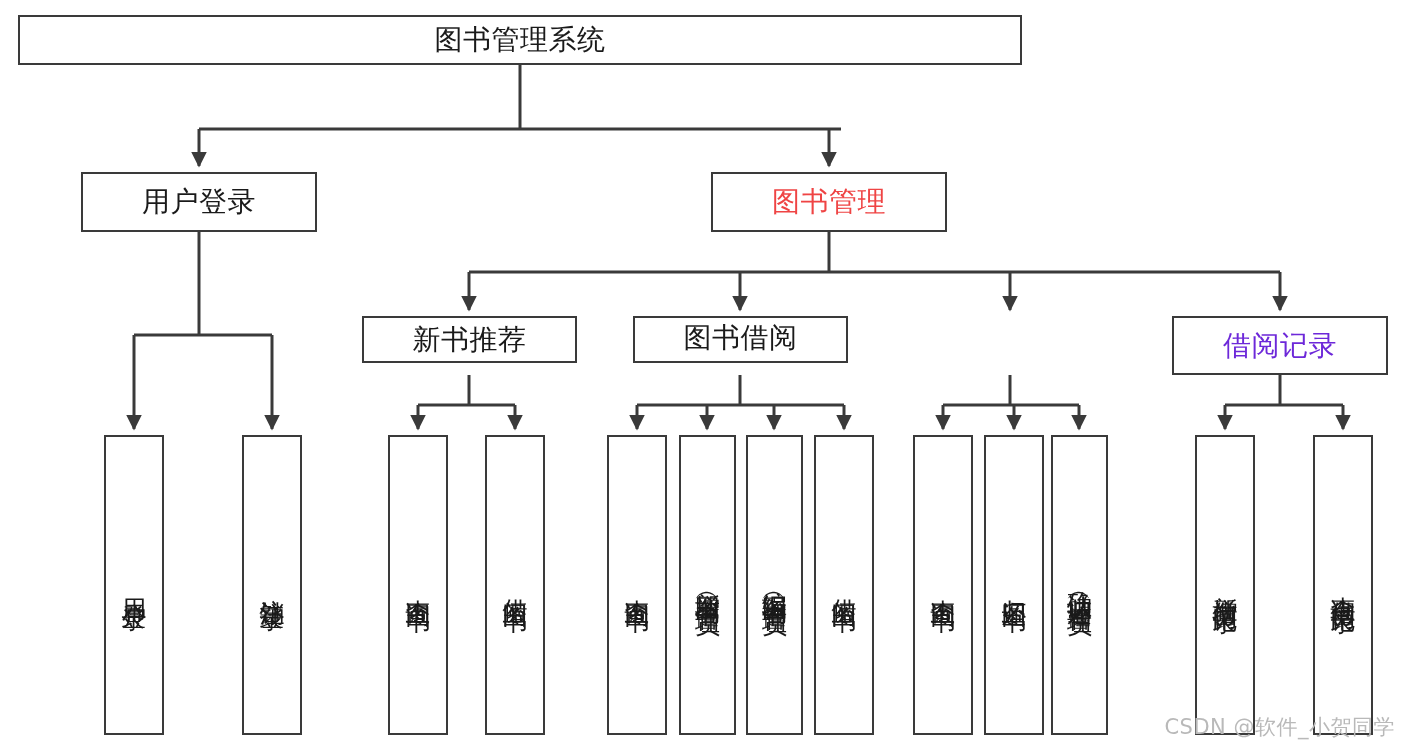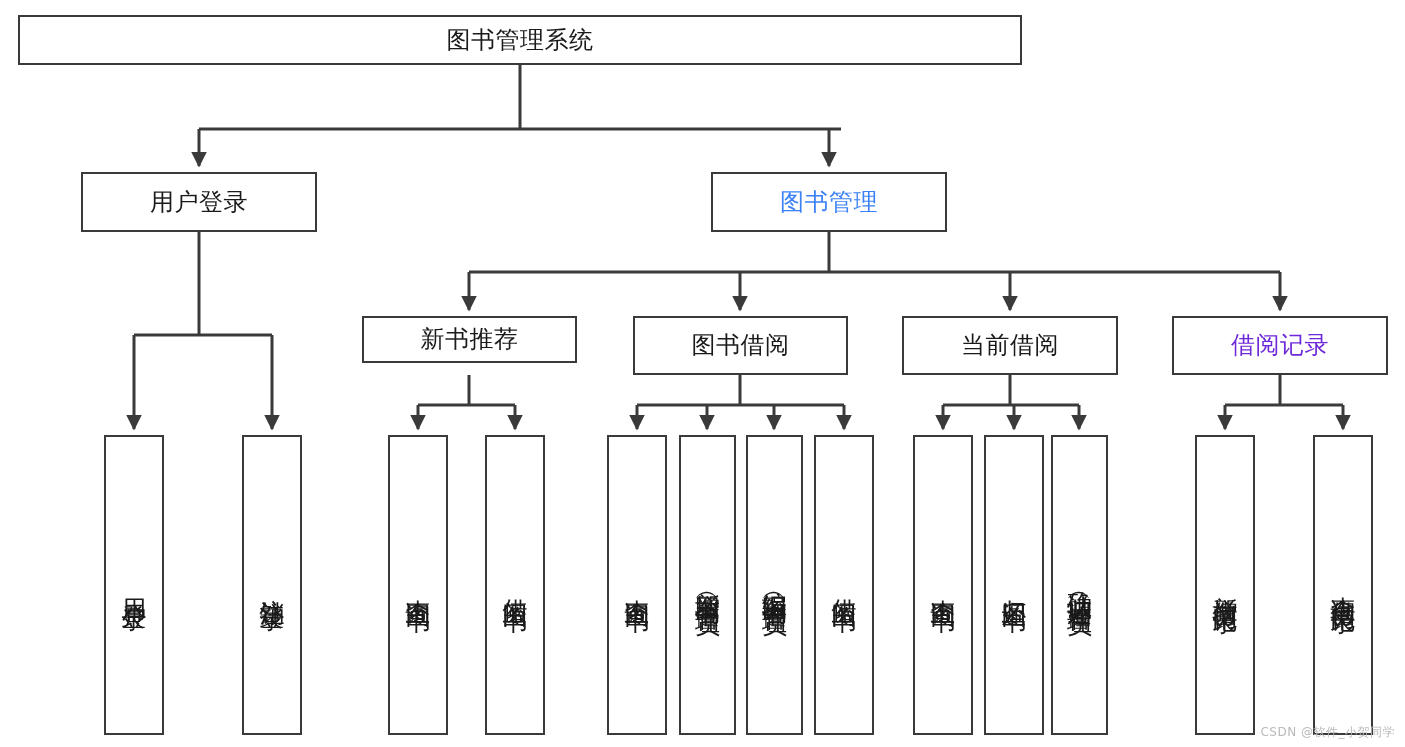--- a/index.html
+++ b/index.html
@@ -38,41 +38,41 @@
     justify-content: center;
     color: #1a1a1a;
   }
   .node .lbl {
     display: block;
     text-align: center;
     line-height: 1.18;
     white-space: pre;
   }
   .node.horiz .lbl {
-    font-size: 24px;
+    font-size: 28px;
     letter-spacing: 0.5px;
   }
   .node.vert {
     align-items: center;
     justify-content: center;
     padding: 6px 0;
   }
   .node.vert .lbl {
     writing-mode: vertical-rl;
     text-orientation: upright;
     font-size: 25px;
     letter-spacing: 3px;
     line-height: 1.0;
     max-height: 100%;
   }
   #watermark {
     position: absolute;
     right: 10px;
     bottom: 6px;
-    font-size: 12px;
+    font-size: 21px;
     color: #b9b9b9;
     letter-spacing: 0.5px;
     white-space: nowrap;
     user-select: none;
   }
 </style>
 </head>
 <body>
 
 <div id="canvas" style="background: rgb(255, 255, 255);">
@@ -127,32 +127,29 @@
     </g>
   </svg>
 
   <div class="node horiz" style="left: 18px; top: 15px; width: 1004px; height: 50px; border-color: rgb(58, 58, 58); background: rgb(255, 255, 255); color: rgb(26, 26, 26);">
     <span class="lbl">图书管理系统</span>
   </div>
 
   <div class="node horiz" style="left: 81px; top: 172px; width: 236px; height: 60px; border-color: rgb(58, 58, 58); background: rgb(255, 255, 255); color: rgb(26, 26, 26);">
     <span class="lbl">用户登录</span>
   </div>
-  <div class="node horiz" style="left: 711px; top: 172px; width: 236px; height: 60px; border-color: rgb(58, 58, 58); background: rgb(255, 255, 255); color: #3b82f6;">
+  <div class="node horiz" style="left: 711px; top: 172px; width: 236px; height: 60px; border-color: rgb(58, 58, 58); background: rgb(255, 255, 255); color: #ef4444;">
     <span class="lbl">图书管理</span>
   </div>
 
   <div class="node horiz" style="left: 362px; top: 316px; width: 215px; height: 47px; border-color: rgb(58, 58, 58); background: rgb(255, 255, 255); color: rgb(26, 26, 26);">
     <span class="lbl">新书推荐</span>
   </div>
-  <div class="node horiz" style="left: 633px; top: 316px; width: 215px; height: 59px; border-color: rgb(58, 58, 58); background: rgb(255, 255, 255); color: rgb(26, 26, 26);">
+  <div class="node horiz" style="left: 633px; top: 316px; width: 215px; height: 47px; border-color: rgb(58, 58, 58); background: rgb(255, 255, 255); color: rgb(26, 26, 26); font-family: Liberation Mono, monospace;">
     <span class="lbl">图书借阅</span>
-  </div>
-  <div class="node horiz" style="left: 902px; top: 316px; width: 216px; height: 59px; border-color: rgb(58, 58, 58); background: rgb(255, 255, 255); color: rgb(26, 26, 26);">
-    <span class="lbl">当前借阅</span>
   </div>
   <div class="node horiz" style="left: 1172px; top: 316px; width: 216px; height: 59px; border-color: rgb(58, 58, 58); background: rgb(255, 255, 255); color: #6d28d9;">
     <span class="lbl">借阅记录</span>
   </div>
 
   <div class="node vert" style="left: 104px; top: 435px; width: 60px; height: 300px; border-color: rgb(58, 58, 58); background: rgb(255, 255, 255); color: rgb(26, 26, 26);">
     <span class="lbl">用户登录</span>
   </div>
   <div class="node vert" style="left: 242px; top: 435px; width: 60px; height: 300px; border-color: rgb(58, 58, 58); background: rgb(255, 255, 255); color: rgb(26, 26, 26);">
     <span class="lbl">注销登录</span>

